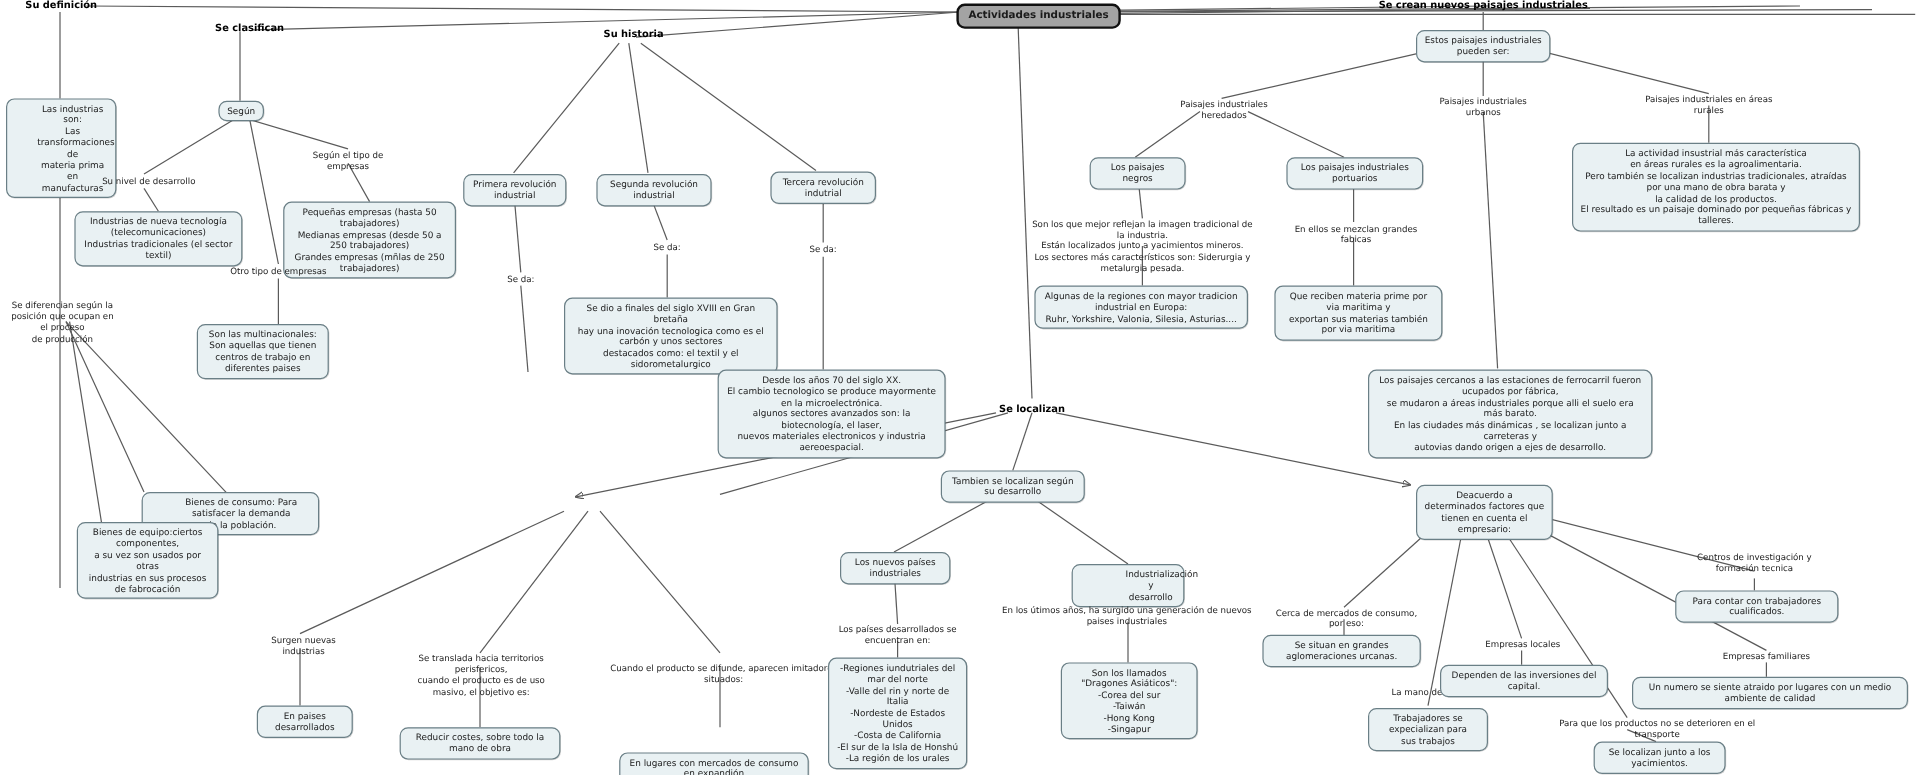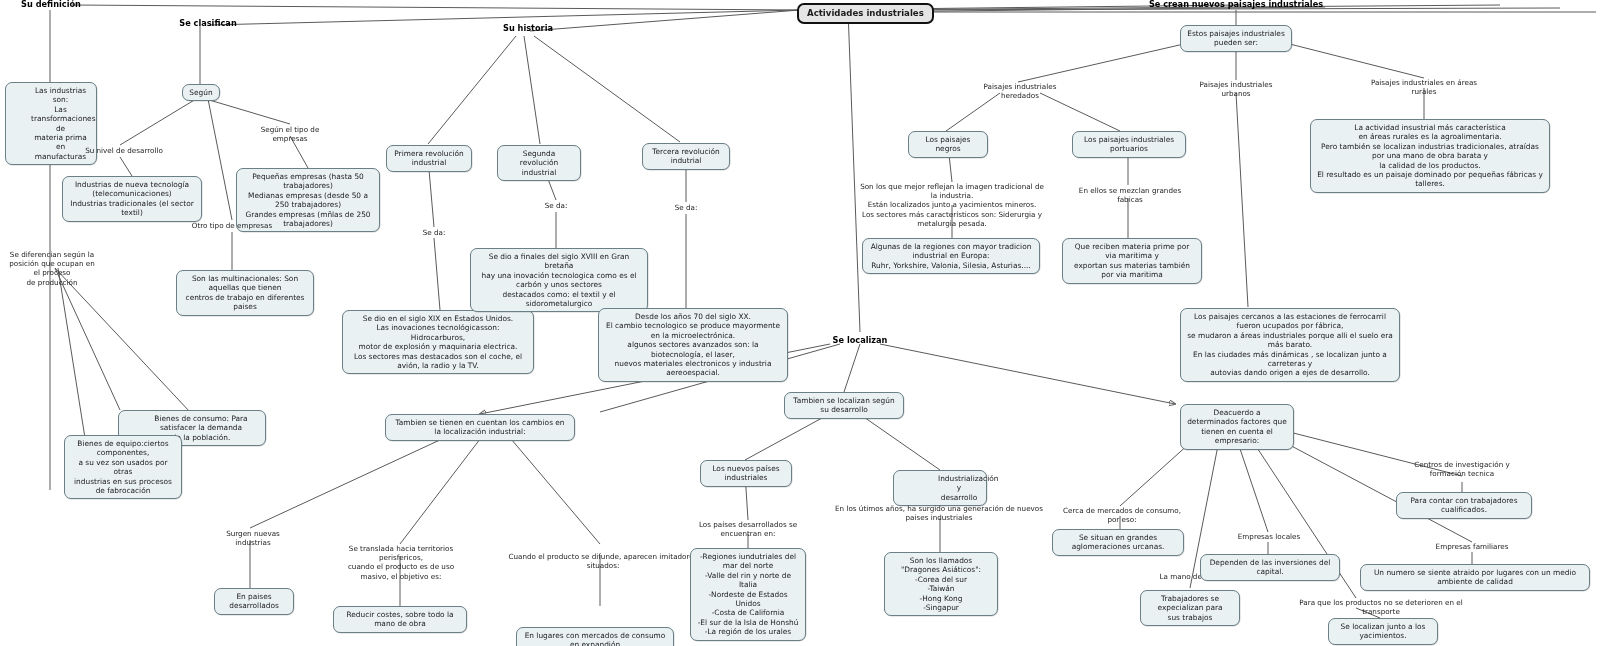--- a/index.html
+++ b/index.html
@@ -22,21 +22,21 @@
     border-radius:7px;
     color:#1b1b1b;
     font-size:7.4px;
     line-height:9.4px;
     text-align:center;
     padding:3px 6px;
     white-space:pre-line;
     box-shadow:0.5px 0.5px 0 rgba(0,0,0,0.18);
   }
   .node.root{
-    background:#e5e5e5;
+    background:#a3a3a3;
     border:2px solid #111;
     border-radius:7px;
     font-weight:bold;
     font-size:8.6px;
     line-height:11px;
     padding:3px 8px;
     box-shadow:none;
   }
   .label{
     position:absolute;
@@ -160,44 +160,40 @@
 
   <div class="node" style="left:182px;top:84px;width:38px;">Según</div>
   <div class="label" style="left:84px;top:146px;width:80px;">Su nivel de desarrollo</div>
   <div class="node" style="left:62px;top:176px;width:140px;">Industrias de nueva tecnología (telecomunicaciones)
 Industrias tradicionales (el sector textil)</div>
   <div class="label" style="left:242px;top:125px;width:96px;">Según el tipo de empresas</div>
   <div class="node" style="left:236px;top:168px;width:144px;">Pequeñas empresas (hasta 50 trabajadores)
 Medianas empresas (desde 50 a 250 trabajadores)
 Grandes empresas (mñlas de 250 trabajadores)</div>
   <div class="label" style="left:188px;top:221px;width:88px;">Otro tipo de empresas</div>
-  <div class="node" style="left:176px;top:270px;width:138px;text-align:center;">Son las multinacionales: Son aquellas que tienen
+  <div class="node" style="left:164px;top:270px;width:110px;text-align:center;">Son las multinacionales: Son aquellas que tienen
 centros de trabajo en diferentes paises</div>
 
   <div class="label" style="left:5px;top:250px;width:94px;">Se diferencian según la
 posición que ocupan en el proceso
 de producción</div>
   <div class="node" style="left:118px;top:410px;width:148px;padding-left:24px;">Bienes de consumo: Para satisfacer la demanda
 de la población.</div>
   <div class="node" style="left:64px;top:435px;width:118px;">Bienes de equipo:ciertos componentes,
 a su vez son usados por otras
 industrias en sus procesos de fabrocación</div>
 
   <div class="node" style="left:386px;top:145px;width:86px;">Primera revolución industrial</div>
-  <div class="node" style="left:497px;top:145px;width:84px;">Segunda revolución industrial</div>
+  <div class="node" style="left:497px;top:145px;width:96px;">Segunda revolución industrial</div>
   <div class="node" style="left:642px;top:143px;width:88px;">Tercera revolución indutrial</div>
 
   <div class="label" style="left:416px;top:228px;width:36px;">Se da:</div>
   <div class="label" style="left:538px;top:201px;width:36px;">Se da:</div>
   <div class="label" style="left:668px;top:203px;width:36px;">Se da:</div>
 
-  <div class="node" style="left:342px;top:310px;width:192px;">Se dio en el siglo XIX en Estados Unidos.
-Las inovaciones tecnológicasson: Hidrocarburos,
-motor de explosión y maquinaria electrica.
-Los sectores mas destacados son el coche, el avión, la radio y la TV.</div>
   <div class="node" style="left:470px;top:248px;width:178px;">Se dio a finales del siglo XVIII en Gran bretaña
 hay una inovación tecnologica como es el carbón y unos sectores
 destacados como: el textil y el sidorometalurgico</div>
   <div class="node" style="left:598px;top:308px;width:190px;">Desde los años 70 del siglo XX.
 El cambio tecnologico se produce mayormente en la microelectrónica.
 algunos sectores avanzados son: la biotecnología, el laser,
 nuevos materiales electronicos y industria aereoespacial.</div>
 
   <div class="node" style="left:1180px;top:25px;width:112px;">Estos paisajes industriales pueden ser:</div>
   <div class="label" style="left:968px;top:82px;width:104px;">Paisajes industriales heredados</div>
@@ -209,31 +205,30 @@
 
   <div class="label" style="left:856px;top:182px;width:192px;">Son los que mejor reflejan la imagen tradicional de la industria.
 Están localizados junto a yacimientos mineros.
 Los sectores más característicos son: Siderurgia y metalurgia pesada.</div>
   <div class="node" style="left:862px;top:238px;width:178px;">Algunas de la regiones con mayor tradicion industrial en Europa:
 Ruhr, Yorkshire, Valonia, Silesia, Asturias....</div>
   <div class="label" style="left:1072px;top:186px;width:116px;">En ellos se mezclan grandes fabicas</div>
   <div class="node" style="left:1062px;top:238px;width:140px;">Que reciben materia prime por via maritima y
 exportan sus materias también por via maritima</div>
 
-  <div class="node" style="left:1140px;top:308px;width:220px;margin-left:40px;">Los paisajes cercanos a las estaciones de ferrocarril fueron ucupados por fábrica,
+  <div class="node" style="left:1140px;top:308px;width:237px;">Los paisajes cercanos a las estaciones de ferrocarril fueron ucupados por fábrica,
 se mudaron a áreas industriales porque alli el suelo era más barato.
 En las ciudades más dinámicas , se localizan junto a carreteras y
 autovias dando origen a ejes de desarrollo.</div>
   <div class="node" style="left:1310px;top:119px;width:240px;">La actividad insustrial más característica
 en áreas rurales es la agroalimentaria.
 Pero también se localizan industrias tradicionales, atraídas por una mano de obra barata y
 la calidad de los productos.
 El resultado es un paisaje dominado por pequeñas fábricas y talleres.</div>
 
-  <div class="node" style="left:385px;top:414px;width:190px;">Tambien se tienen en cuentan los cambios en la localización industrial:</div>
   <div class="label" style="left:210px;top:529px;width:86px;">Surgen nuevas industrias</div>
   <div class="node" style="left:214px;top:588px;width:80px;">En paises desarrollados</div>
   <div class="label" style="left:336px;top:544px;width:130px;">Se translada hacia territorios perisfericos,
 cuando el producto es de uso masivo, el objetivo es:</div>
   <div class="node" style="left:333px;top:606px;width:134px;">Reducir costes, sobre todo la mano de obra</div>
   <div class="label" style="left:508px;top:552px;width:190px;">Cuando el producto se difunde, aparecen imitadores situados:</div>
   <div class="node" style="left:516px;top:606px;width:158px;margin-top:21px;">En lugares con mercados de consumo en expandión</div>
 
   <div class="node" style="left:784px;top:392px;width:120px;">Tambien se localizan según su desarrollo</div>
   <div class="node" style="left:700px;top:460px;width:92px;">Los nuevos países industriales</div>

